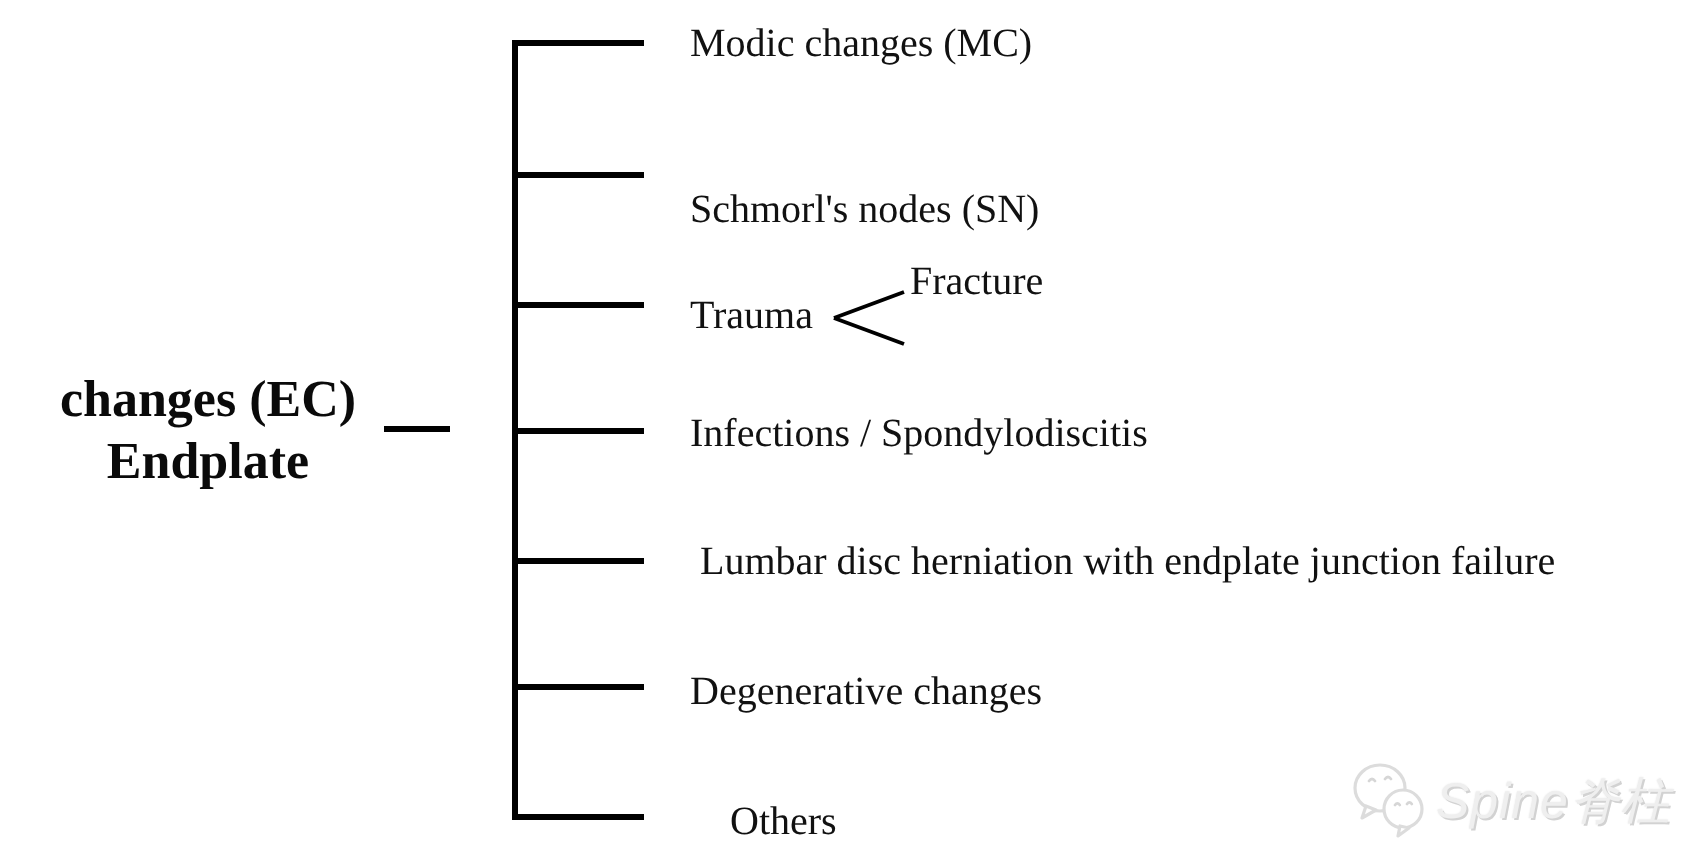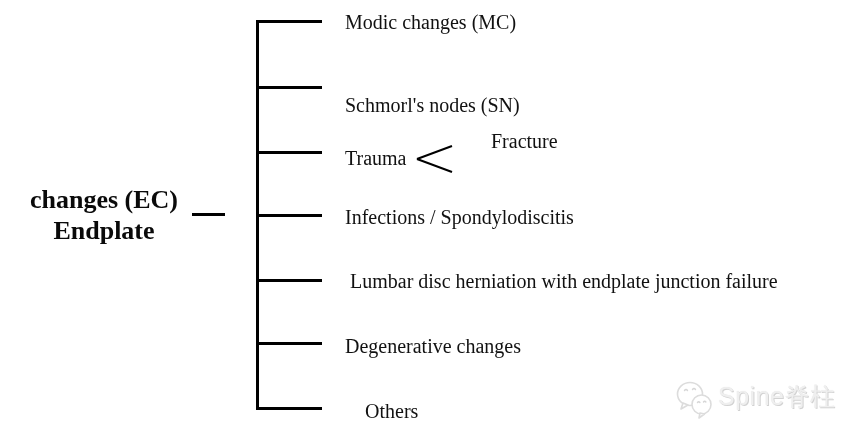--- a/index.html
+++ b/index.html
@@ -54,28 +54,29 @@
   .branch-label.t4 { top: 269px; left: 350px; }
   .branch-label.t5 { top: 334px; }
   .branch-label.t6 { top: 399px; margin-left: 20px; }
 
   
   .fork-svg { position: absolute; left: 414px; top: 142px; }
   .sub-label {
     position: absolute; font-size: 20px; line-height: 24px;
     white-space: nowrap; color: #111;
   }
-  .sub-label.s0 { left: 455px; top: 129px; margin-left: 36px; }
+  .sub-label.s0 { left: 455px; top: 129px; }
   .sub-label.s1 { left: 452px; top: 164px; }
 
   
   .watermark {
     position: absolute; left: 676px; top: 380px;
-    display: flex; align-items: flex-start; gap: 4px;
+    display: flex; align-items: center; gap: 4px;
     font-family: "Liberation Sans", sans-serif;
+    font-style: italic;
   }
   .watermark-text {
     font-size: 25px; letter-spacing: 0.5px;
     color: #efefef;
     text-shadow: 1px 1px 0 #d2d2d2, 0 0 1px #e5e5e5;
     white-space: nowrap;
   }
 </style>
 </head>
 <body>

